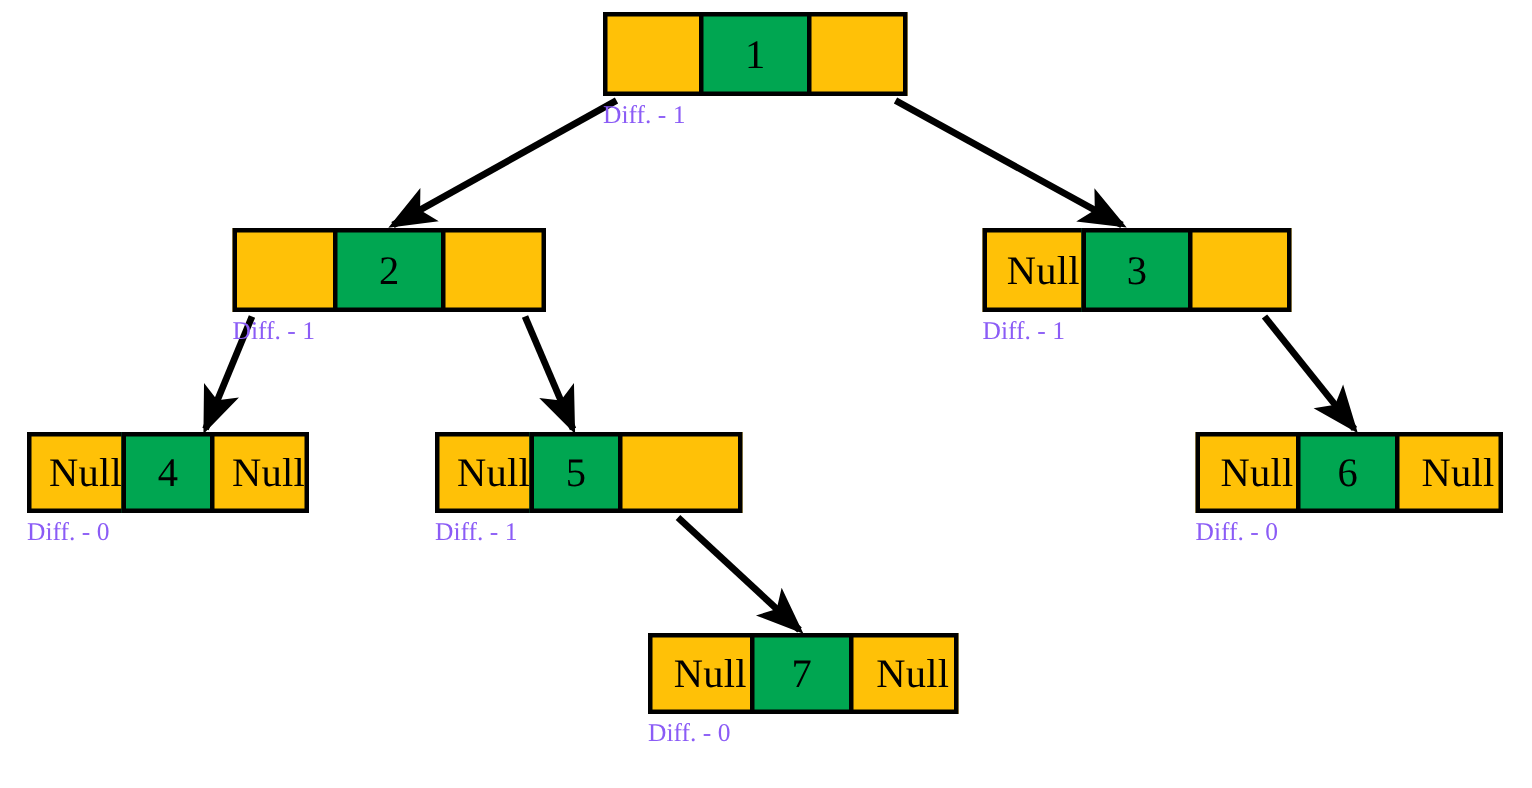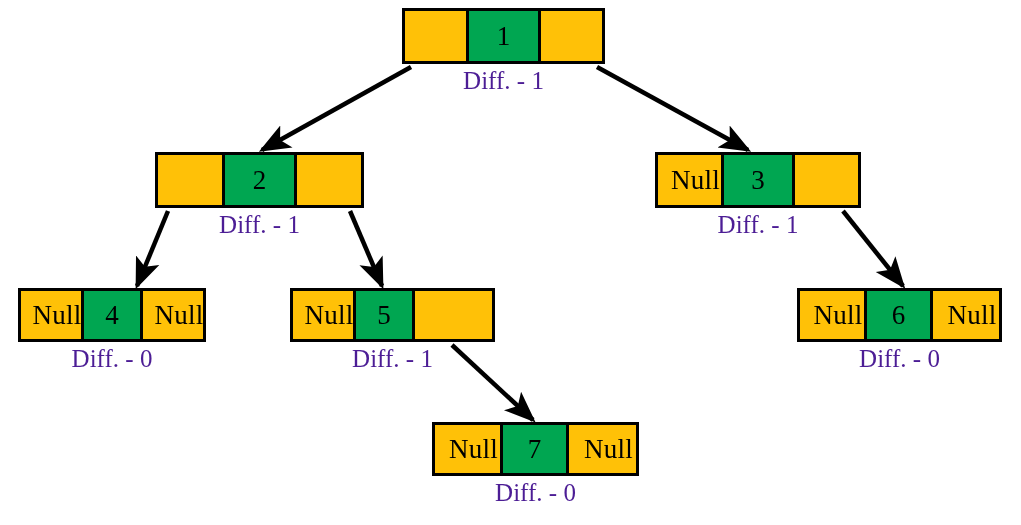--- a/index.html
+++ b/index.html
@@ -53,24 +53,23 @@
   .cell.val {
     background: #00A651;
     margin-left: -3px;
     margin-right: -3px;
   }
   .cell.ptr.right {
     margin-left: 0;
   }
   .caption {
     position: absolute;
-    text-align: center;
-    font-size: 25px;
+    font-size: 17px;
     line-height: 1;
-    color: #4c1d95;
+    color: #8b5cf6;
     white-space: nowrap;
     z-index: 3;
   }
 </style>
 </head>
 <body>
 
 <div id="canvas">
 
   <svg id="edges" viewBox="0 0 1021 525" xmlns="http://www.w3.org/2000/svg">

